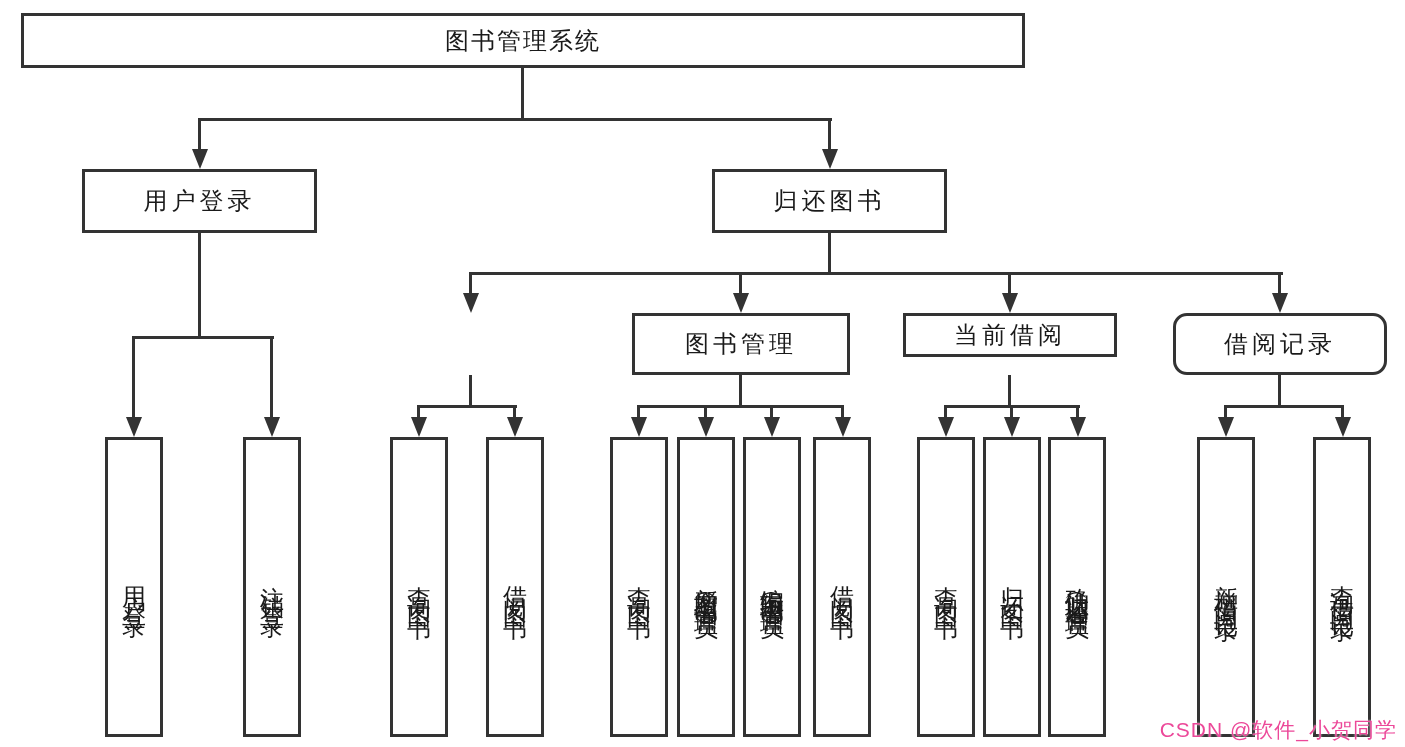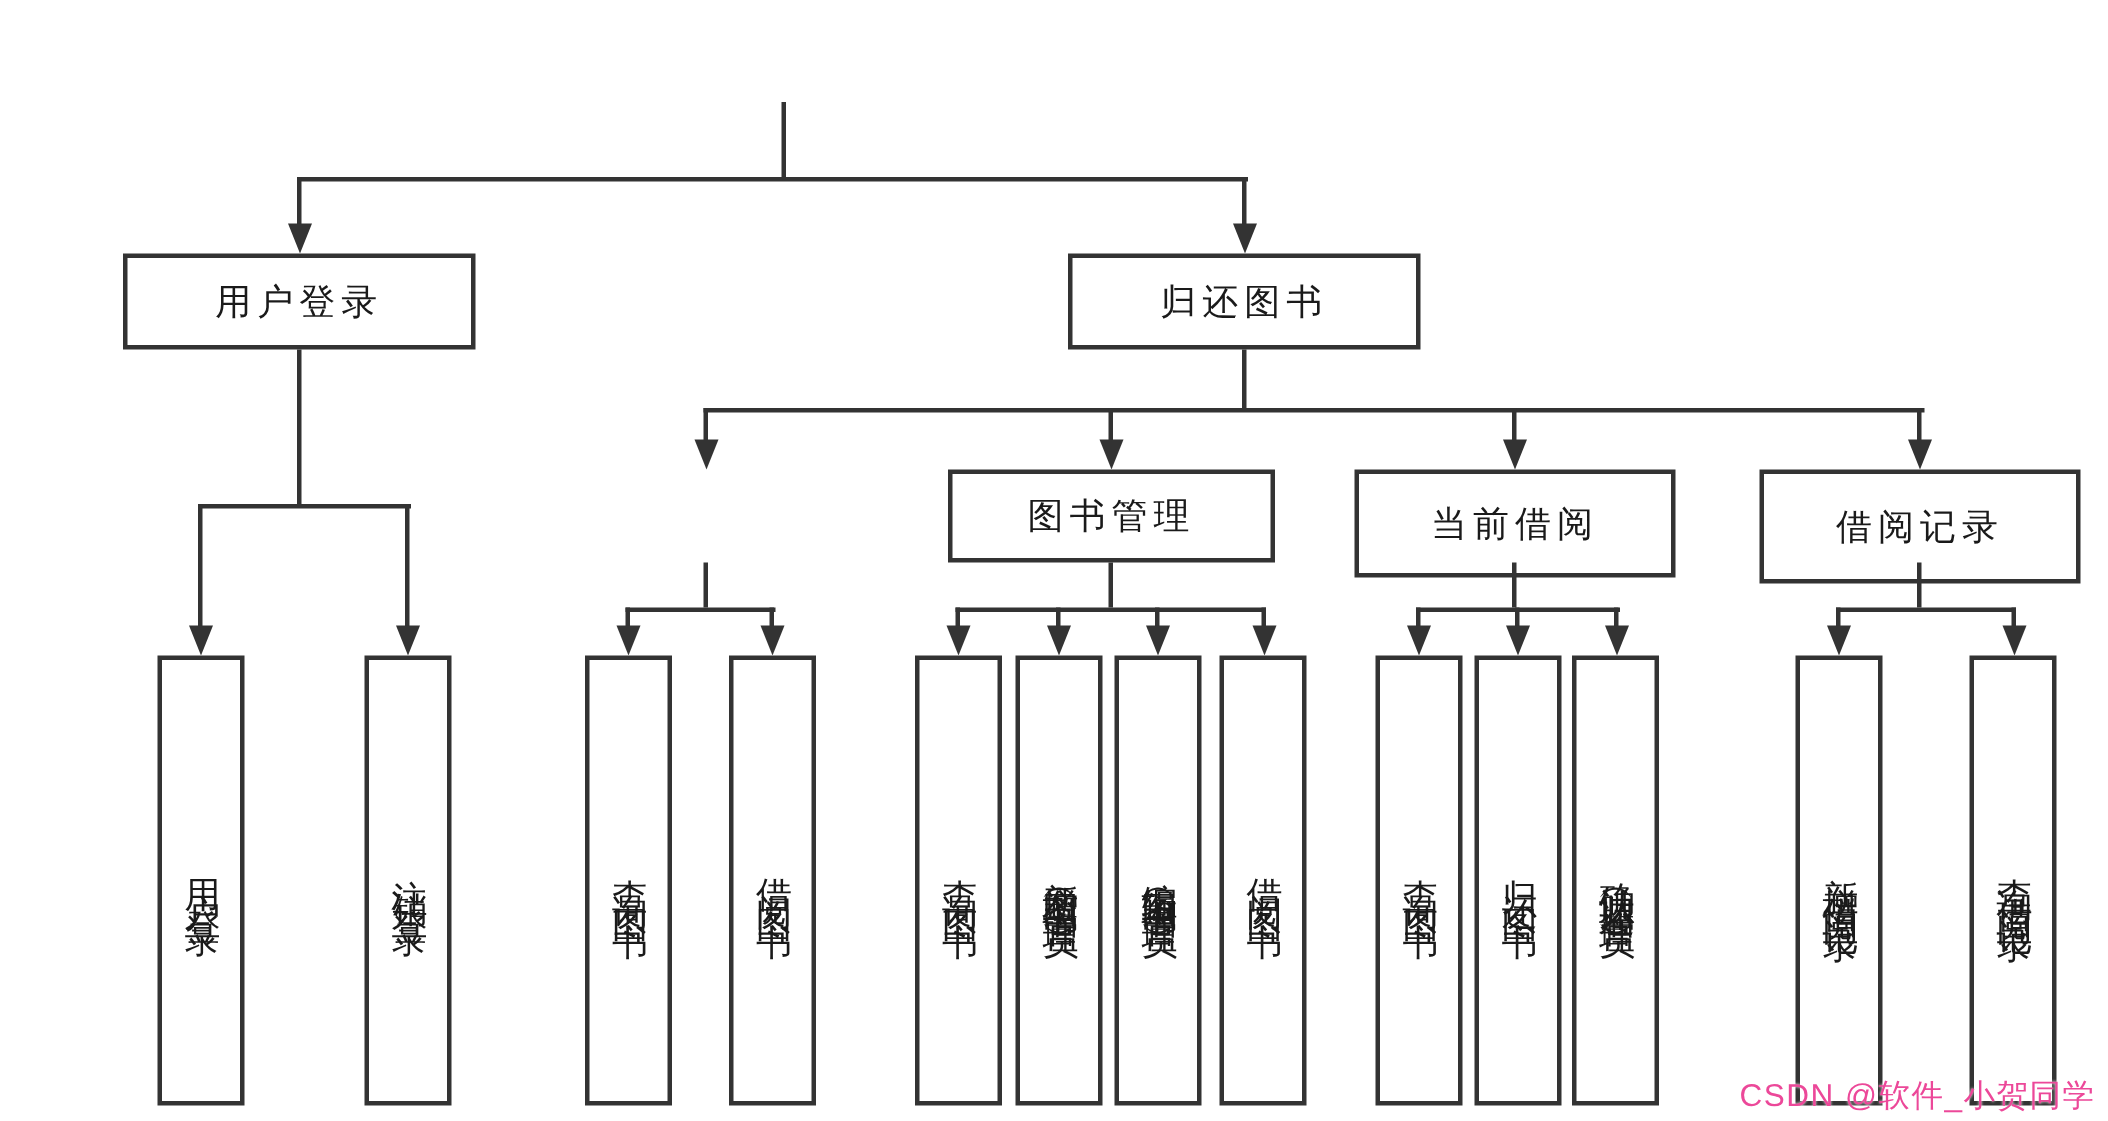--- a/index.html
+++ b/index.html
@@ -64,20 +64,21 @@
     color: #ec4899;
     text-shadow: 0 0 2px #ffffff;
     white-space: nowrap;
   }
 </style>
 </head>
 <body>
 
 <div class="canvas">
 
+  <div class="box root" style="left:21px; top:13px; width:1004px; height:55px;">图书管理系统</div>
 
   <div class="v" style="left:521px; top:68px; height:50px;"></div>
   <div class="h" style="left:198px; top:118px; width:634px;"></div>
   <div class="v" style="left:198px; top:118px; height:36px;"></div>
   <div class="ah" style="left:192px; top:149px;"></div>
   <div class="v" style="left:828px; top:118px; height:36px;"></div>
   <div class="ah" style="left:822px; top:149px;"></div>
 
   <div class="box" style="left:82px; top:169px; width:235px; height:64px;">用户登录</div>
   <div class="box" style="left:712px; top:169px; width:235px; height:64px;">归还图书</div>
@@ -94,22 +95,22 @@
   <div class="v" style="left:469px; top:272px; height:27px;"></div>
   <div class="ah" style="left:463px; top:293px;"></div>
   <div class="v" style="left:739px; top:272px; height:27px;"></div>
   <div class="ah" style="left:733px; top:293px;"></div>
   <div class="v" style="left:1008px; top:272px; height:27px;"></div>
   <div class="ah" style="left:1002px; top:293px;"></div>
   <div class="v" style="left:1278px; top:272px; height:27px;"></div>
   <div class="ah" style="left:1272px; top:293px;"></div>
 
   <div class="box" style="left:632px; top:313px; width:218px; height:62px;">图书管理</div>
-  <div class="box" style="left:903px; top:313px; width:214px; height:72px;">当前借阅</div>
-  <div class="box" style="left:1173px; top:313px; width:214px; height:76px;">借阅记录</div>
+  <div class="box" style="left:903px; top:313px; width:214px; height:44px;">当前借阅</div>
+  <div class="box" style="left:1173px; top:313px; width:214px; height:62px;border-radius:14px;">借阅记录</div>
 
   <div class="v" style="left:469px; top:375px; height:30px;"></div>
   <div class="h" style="left:417px; top:405px; width:100px;"></div>
   <div class="v" style="left:417px; top:405px; height:16px;"></div>
   <div class="ah" style="left:411px; top:417px;"></div>
   <div class="v" style="left:513px; top:405px; height:16px;"></div>
   <div class="ah" style="left:507px; top:417px;"></div>
 
   <div class="v" style="left:739px; top:375px; height:30px;"></div>
   <div class="h" style="left:637px; top:405px; width:207px;"></div>

